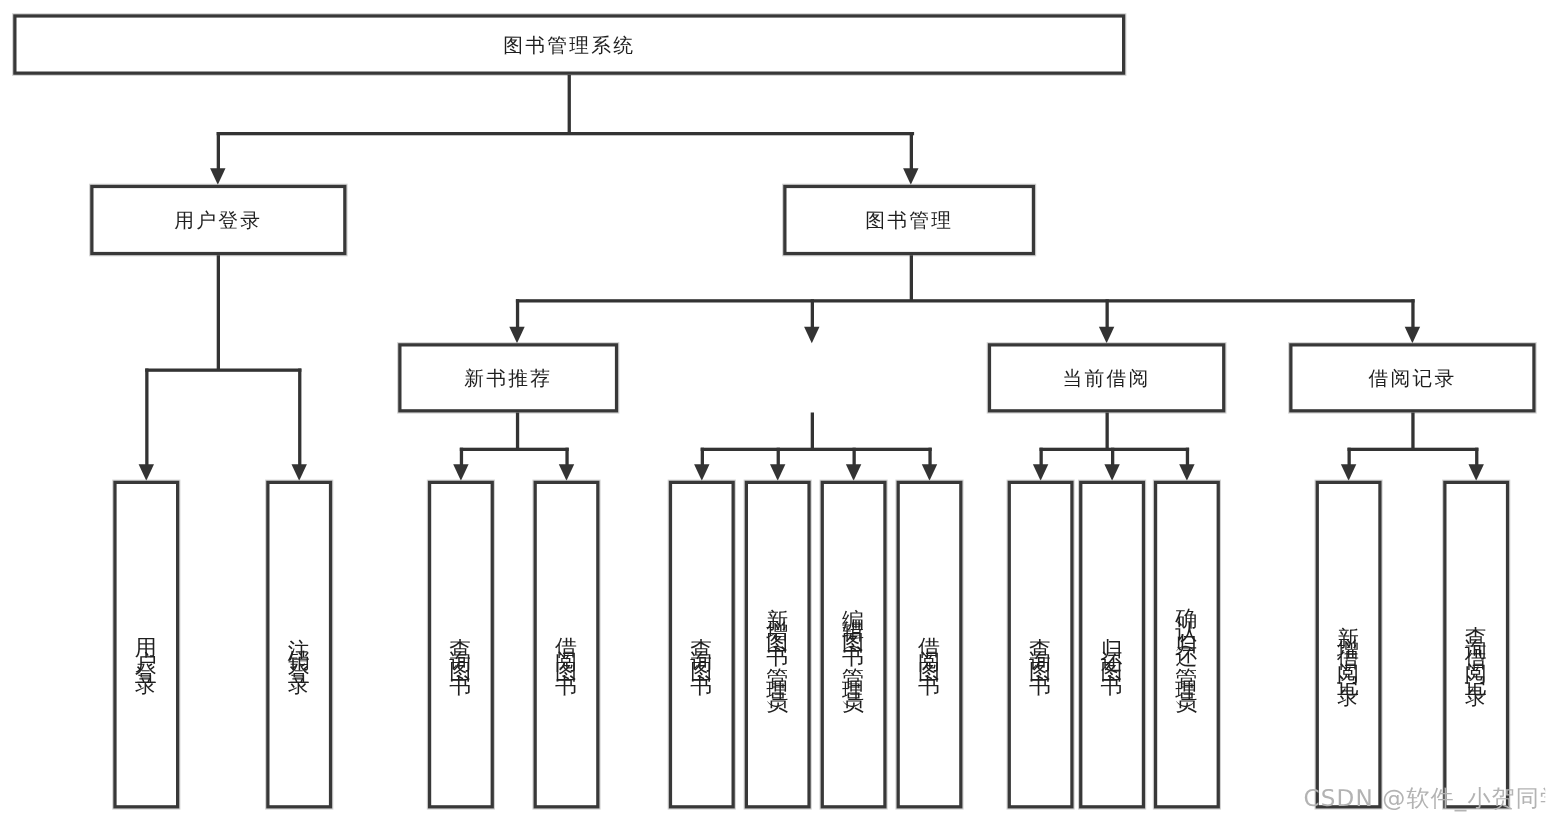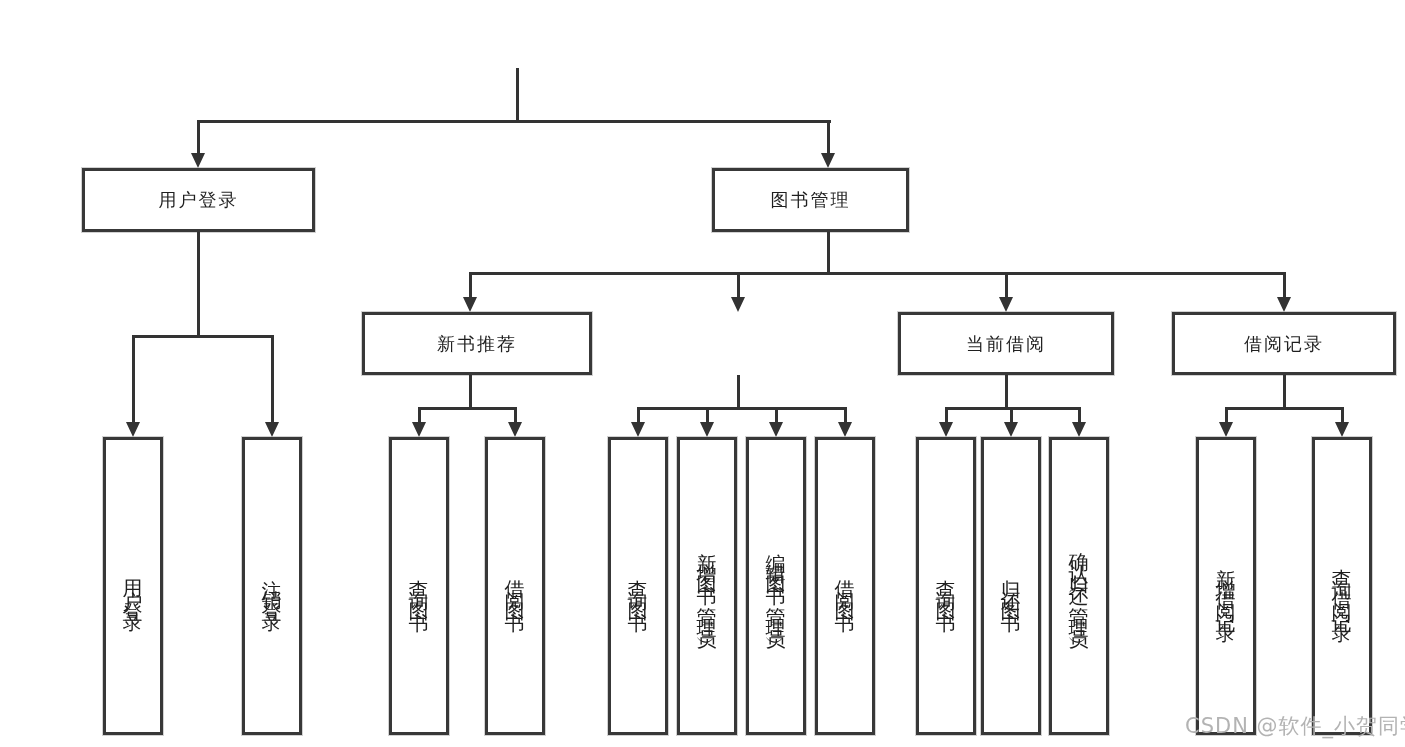--- a/index.html
+++ b/index.html
@@ -54,50 +54,51 @@
     letter-spacing:1px;
     z-index:5;
     white-space:nowrap;
   }
 </style>
 </head>
 <body>
 
 <div id="canvas">
 
+  <div class="box" style="left:12px;top:13px;width:1011px;height:55px;">图书管理系统</div>
 
   <div class="vl" style="left:516px;top:68px;height:52px;"></div>
   <div class="hl" style="left:197px;top:120px;width:634px;"></div>
   <div class="vl" style="left:197px;top:120px;height:35px;"></div>
   <div class="ar" style="left:191px;top:153px;"></div>
   <div class="vl" style="left:827px;top:120px;height:35px;"></div>
   <div class="ar" style="left:821px;top:153px;"></div>
 
   <div class="box" style="left:82px;top:168px;width:233px;height:64px;">用户登录</div>
-  <div class="box" style="left:712px;top:168px;width:197px;height:64px;">图书管理</div>
+  <div class="box" style="left:712px;top:168px;width:229px;height:64px;">图书管理</div>
 
   <div class="vl" style="left:197px;top:232px;height:105px;"></div>
   <div class="hl" style="left:132px;top:335px;width:142px;"></div>
   <div class="vl" style="left:132px;top:335px;height:89px;"></div>
   <div class="ar" style="left:126px;top:422px;"></div>
   <div class="vl" style="left:271px;top:335px;height:89px;"></div>
   <div class="ar" style="left:265px;top:422px;"></div>
 
   <div class="vl" style="left:827px;top:232px;height:42px;"></div>
   <div class="hl" style="left:469px;top:272px;width:817px;"></div>
   <div class="vl" style="left:469px;top:272px;height:27px;"></div>
   <div class="ar" style="left:463px;top:297px;"></div>
   <div class="vl" style="left:737px;top:272px;height:27px;"></div>
   <div class="ar" style="left:731px;top:297px;"></div>
   <div class="vl" style="left:1005px;top:272px;height:27px;"></div>
   <div class="ar" style="left:999px;top:297px;"></div>
   <div class="vl" style="left:1283px;top:272px;height:27px;"></div>
   <div class="ar" style="left:1277px;top:297px;"></div>
 
-  <div class="box" style="left:362px;top:312px;width:230px;height:63px;">新书推荐</div>
+  <div class="box" style="left:362px;top:312px;width:200px;height:63px;">新书推荐</div>
   <div class="box" style="left:1172px;top:312px;width:224px;height:63px;">借阅记录</div>
   <div class="box" style="left:898px;top:312px;width:216px;height:63px;">当前借阅</div>
 
   <div class="vl" style="left:469px;top:375px;height:34px;"></div>
   <div class="hl" style="left:418px;top:407px;width:99px;"></div>
   <div class="vl" style="left:418px;top:407px;height:17px;"></div>
   <div class="ar" style="left:412px;top:422px;"></div>
   <div class="vl" style="left:514px;top:407px;height:17px;"></div>
   <div class="ar" style="left:508px;top:422px;"></div>
 

